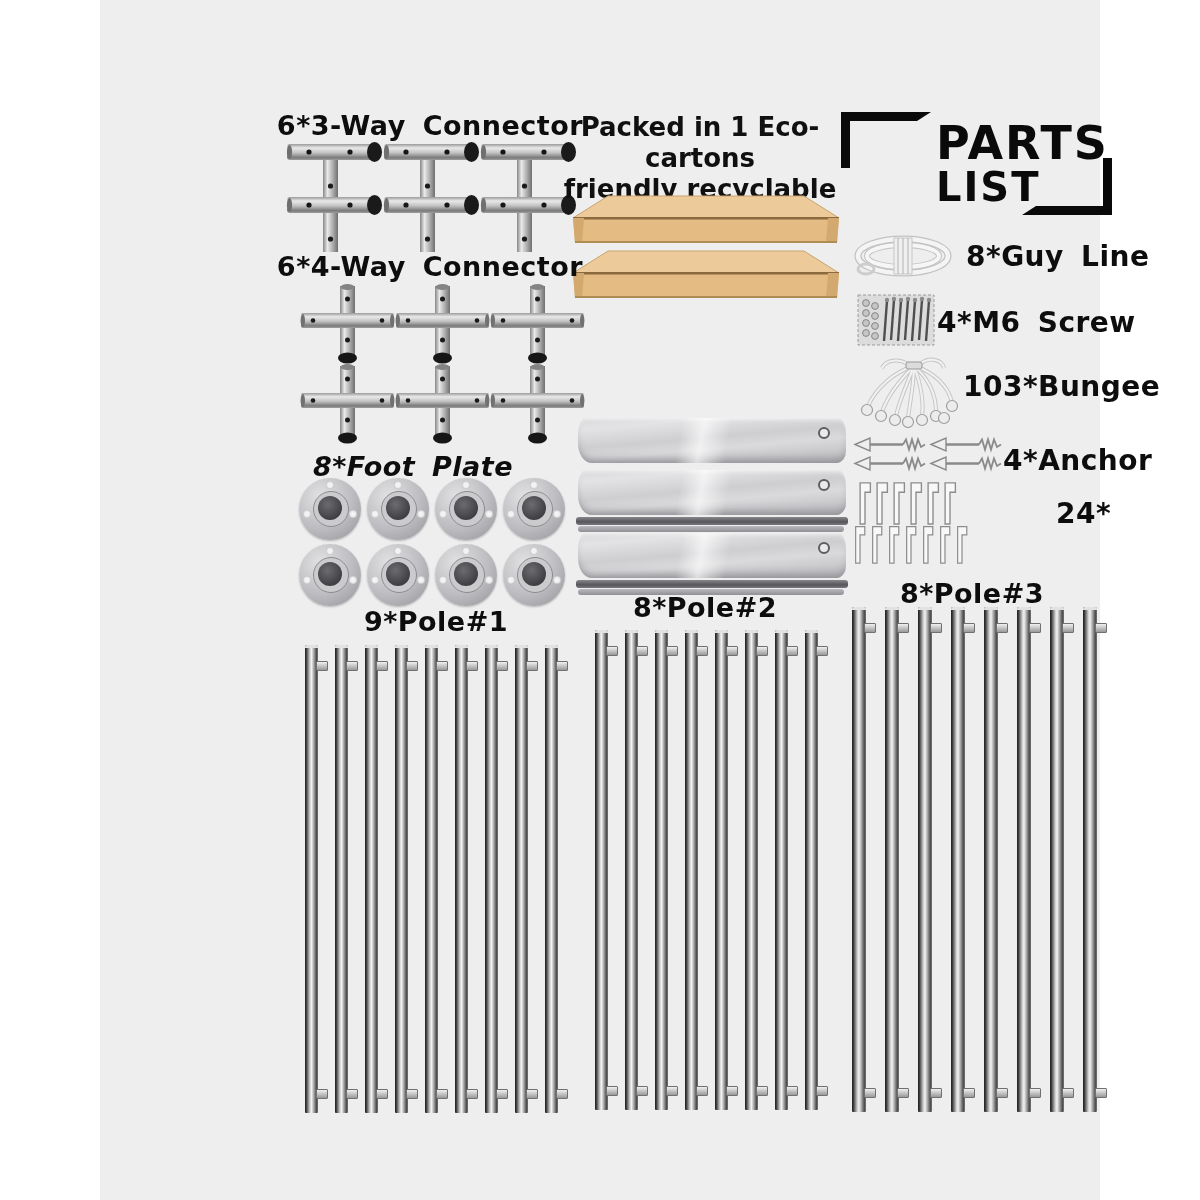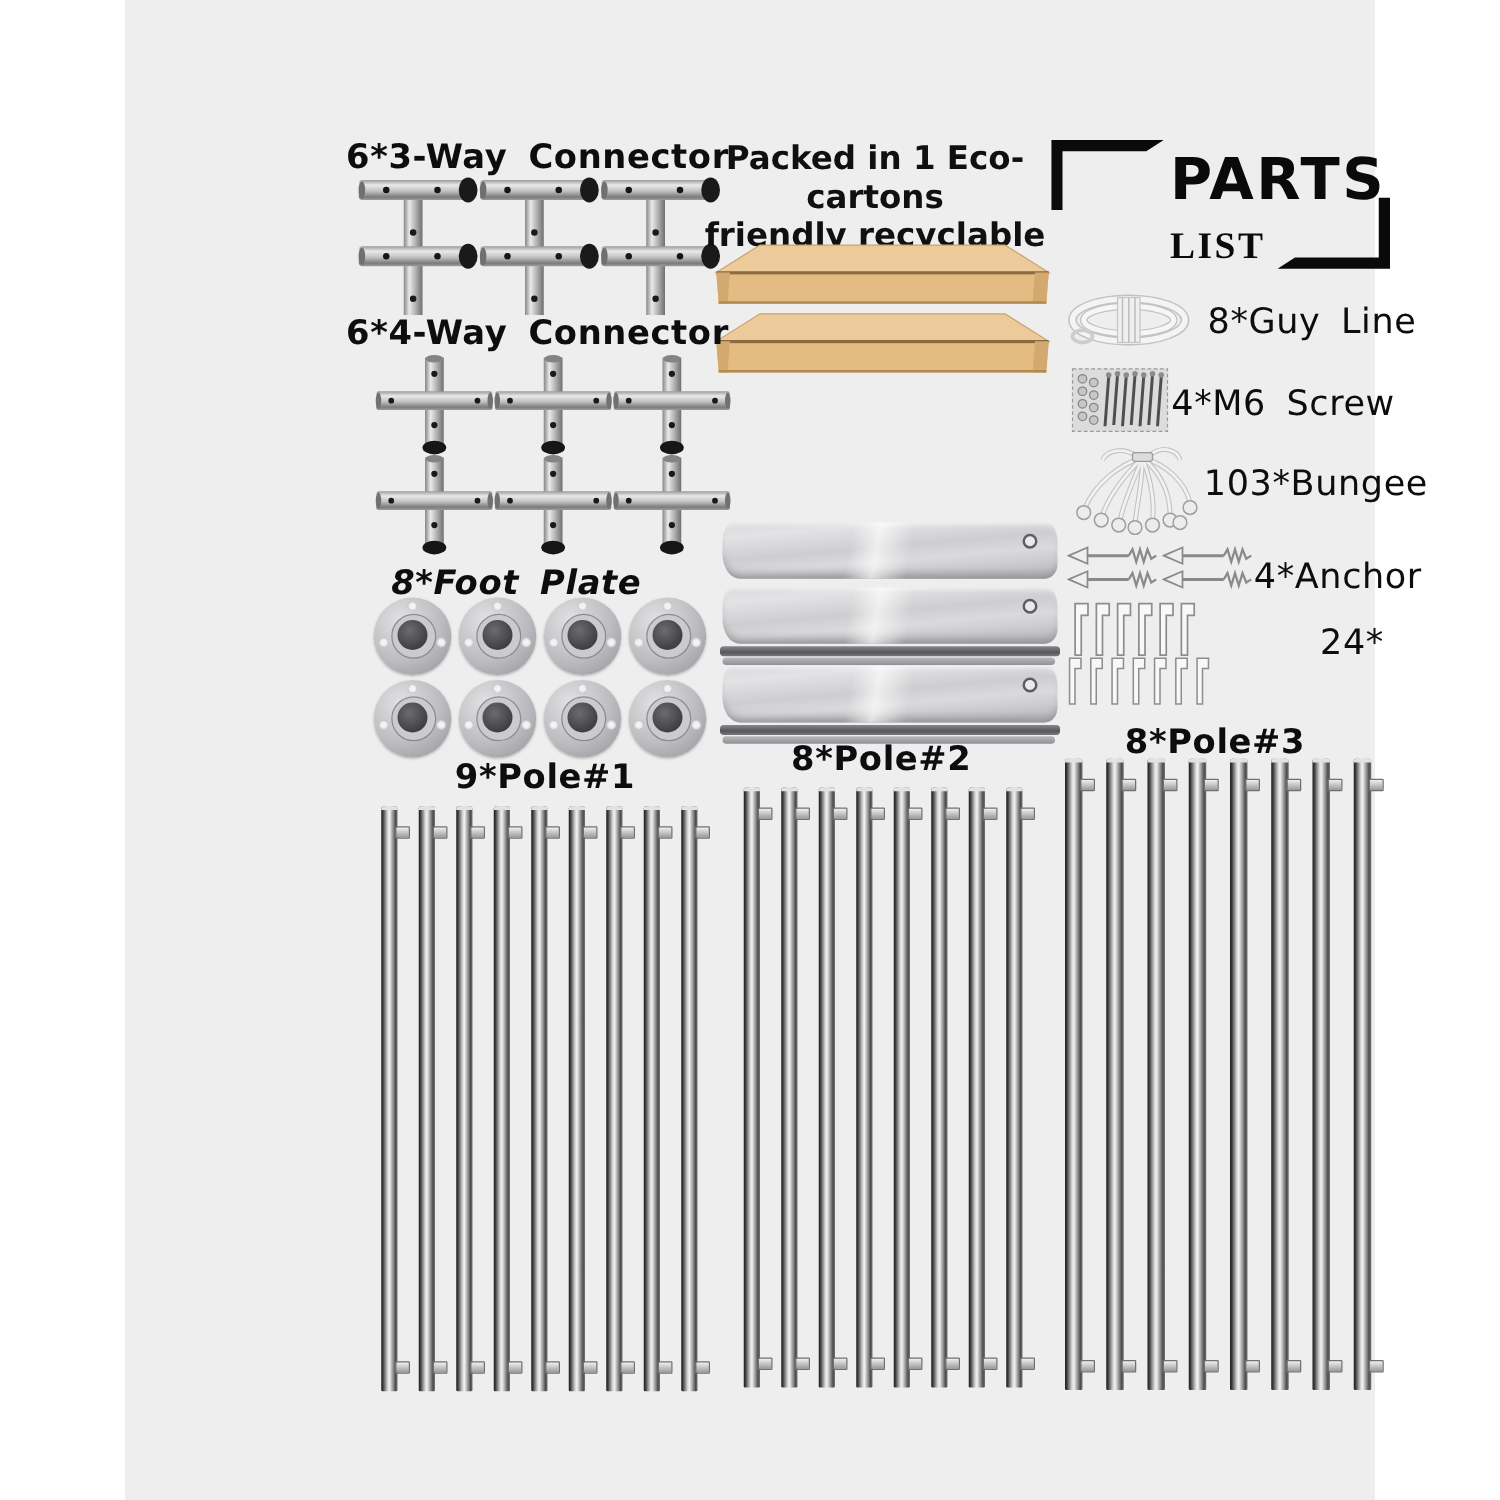--- a/index.html
+++ b/index.html
@@ -6,27 +6,27 @@
   #canvas{position:relative;width:1200px;height:1200px;background:#ffffff;overflow:hidden;
           font-family:"DejaVu Sans",sans-serif;color:#101010;}
   .panel{position:absolute;left:100px;top:0;width:1000px;height:1200px;background:#eeeeee;}
   .abs{position:absolute;}
   .lbl{font-weight:800;color:#0d0d0d;letter-spacing:.5px;word-spacing:7px;white-space:nowrap;}
   .center{text-align:center;}
 
   
   .title-word{font-weight:800;letter-spacing:2px;color:#0a0a0a;}
   .t1{left:836px;top:116px;font-size:46px;}
-  .t2{left:836px;top:180px;font-size:30px;font-family:Liberation Serif, serif;}
+  .t2{left:836px;top:164px;font-size:40px;}
 
   
   .sec-lbl{font-size:27px;}
   .carton-lbl{left:458px;top:112px;width:284px;font-size:26px;line-height:31px;font-weight:800;}
   .covers-lbl{left:458px;top:324px;width:288px;font-size:27px;line-height:30px;font-weight:800;}
-  .right-lbl{font-size:28px;font-weight:400;}
+  .right-lbl{font-size:28px;font-weight:700;}
 
   
   .tgrid{left:186px;top:141px;display:grid;grid-template-columns:repeat(3,97px);grid-auto-rows:53px;}
   .xgrid{left:200px;top:283px;display:grid;grid-template-columns:repeat(3,95px);grid-auto-rows:80px;}
   .plates{left:199px;top:478px;width:272px;display:flex;flex-wrap:wrap;column-gap:6px;row-gap:4px;}
   .plate{width:62px;height:62px;border-radius:50%;position:relative;
          background:radial-gradient(circle at 35% 30%,#e2e2e4,#bcbcc0 55%,#97979b 95%);
          box-shadow:0 1px 2px rgba(0,0,0,.25);}
   .plate .tube{position:absolute;left:50%;top:50%;width:34px;height:34px;margin:-18px 0 0 -17px;
          border-radius:50%;background:#cbcbce;border:1px solid #8c8c90;}

